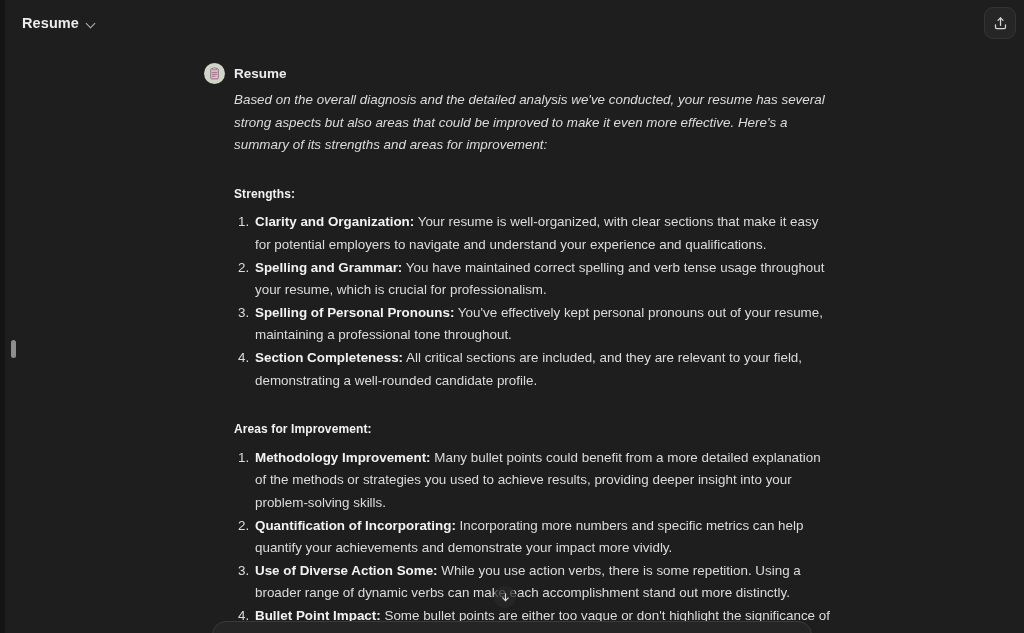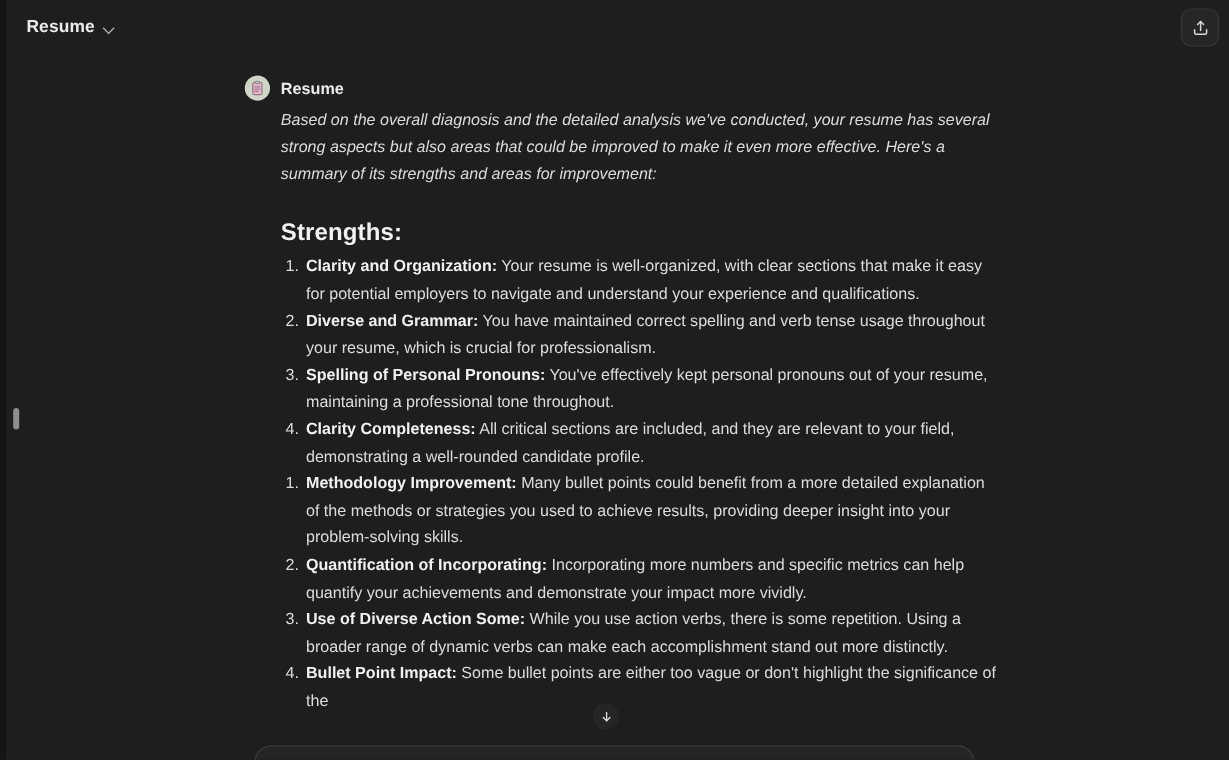--- a/index.html
+++ b/index.html
@@ -140,21 +140,21 @@
     margin-left: 30px;
     margin-top: 5px;
     font-size: 13.4px;
     line-height: 22.6px;
     color: #dcdcdc;
   }
 
   .para { margin-bottom: 0; font-style: italic; }
 
   .sec-head {
-    font-size: 20px;
+    font-size: 12px;
     font-weight: bold;
     color: #f2f2f2;
     margin-top: 26px;
     margin-bottom: 6px;
     letter-spacing: 0.1px;
   }
 
   ol.items {
     list-style: none;
     margin: 0;
@@ -250,30 +250,31 @@
     <div class="msg-body">
 
       <div class="para">Based on the overall diagnosis and the detailed analysis we've conducted, your resume has several strong aspects but also areas that could be improved to make it even more effective. Here's a summary of its strengths and areas for improvement:</div>
 
       <div class="sec-head">Strengths:</div>
       <ol class="items">
         <li>
           <span class="num">1.</span><b>Clarity and Organization:</b><span> Your resume is well-organized, with clear sections that make it easy for potential employers to navigate and understand your experience and qualifications.</span>
         </li>
         <li>
-          <span class="num">2.</span><b>Diverse and Grammar:</b><span> You have maintained correct spelling and verb tense usage throughout your resume, which is crucial for professionalism.</span>
+          <span class="num">2.</span><b>Spelling and Grammar:</b><span> You have maintained correct spelling and verb tense usage throughout your resume, which is crucial for professionalism.</span>
         </li>
         <li>
           <span class="num">3.</span><b>Spelling of Personal Pronouns:</b><span> You've effectively kept personal pronouns out of your resume, maintaining a professional tone throughout.</span>
         </li>
         <li>
-          <span class="num">4.</span><b>Clarity Completeness:</b><span> All critical sections are included, and they are relevant to your field, demonstrating a well-rounded candidate profile.</span>
+          <span class="num">4.</span><b>Section Completeness:</b><span> All critical sections are included, and they are relevant to your field, demonstrating a well-rounded candidate profile.</span>
         </li>
       </ol>
 
+      <div class="sec-head">Areas for Improvement:</div>
       <ol class="items">
         <li>
           <span class="num">1.</span><b>Methodology Improvement:</b><span> Many bullet points could benefit from a more detailed explanation of the methods or strategies you used to achieve results, providing deeper insight into your problem-solving skills.</span>
         </li>
         <li>
           <span class="num">2.</span><b>Quantification of Incorporating:</b><span> Incorporating more numbers and specific metrics can help quantify your achievements and demonstrate your impact more vividly.</span>
         </li>
         <li>
           <span class="num">3.</span><b>Use of Diverse Action Some:</b><span> While you use action verbs, there is some repetition. Using a broader range of dynamic verbs can make each accomplishment stand out more distinctly.</span>
         </li>

